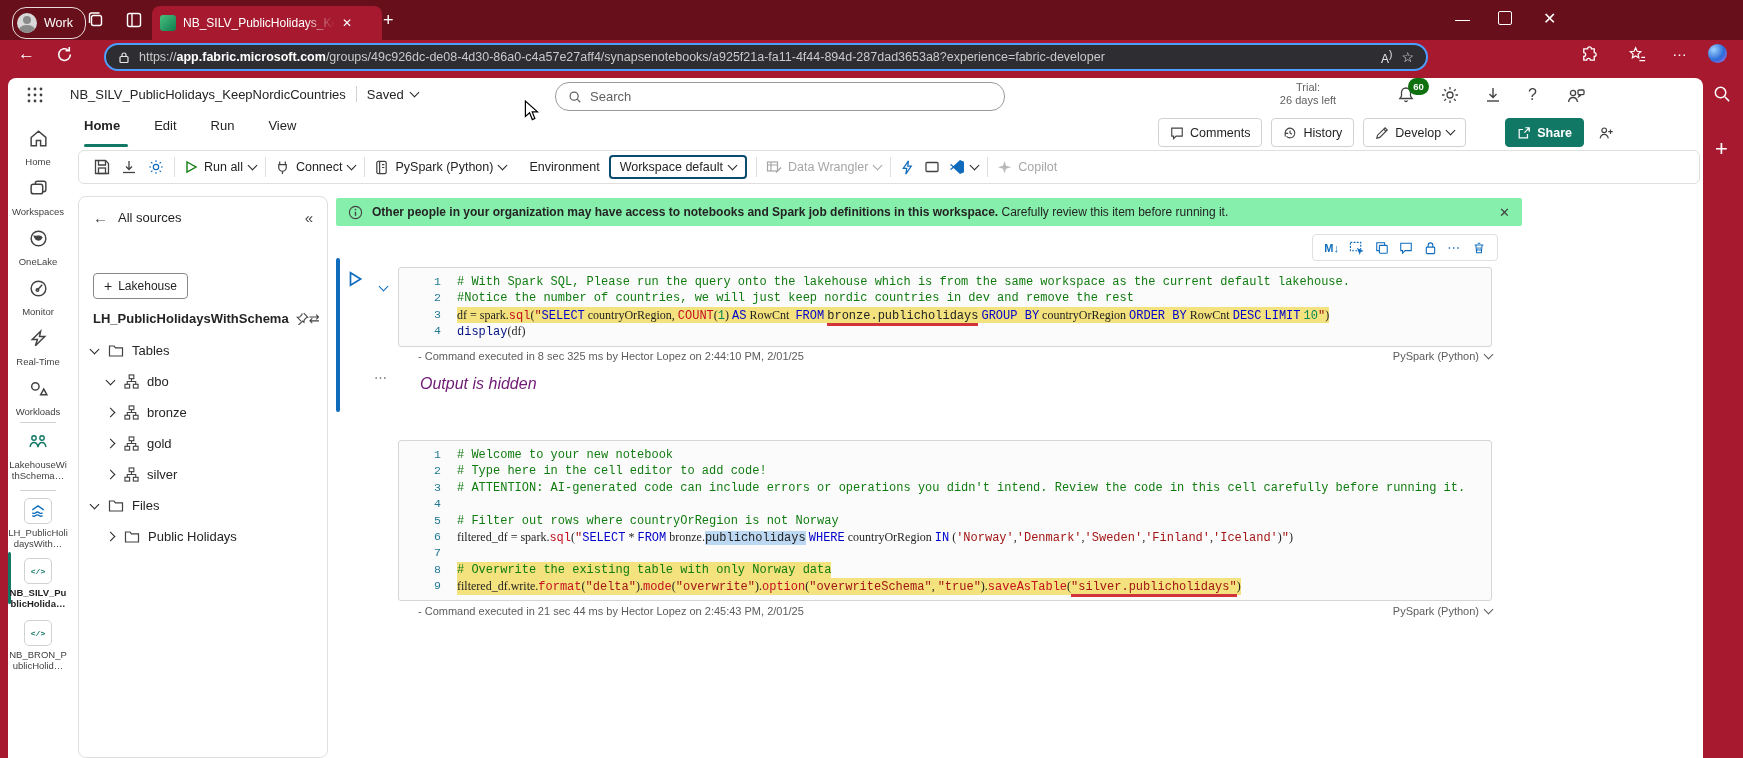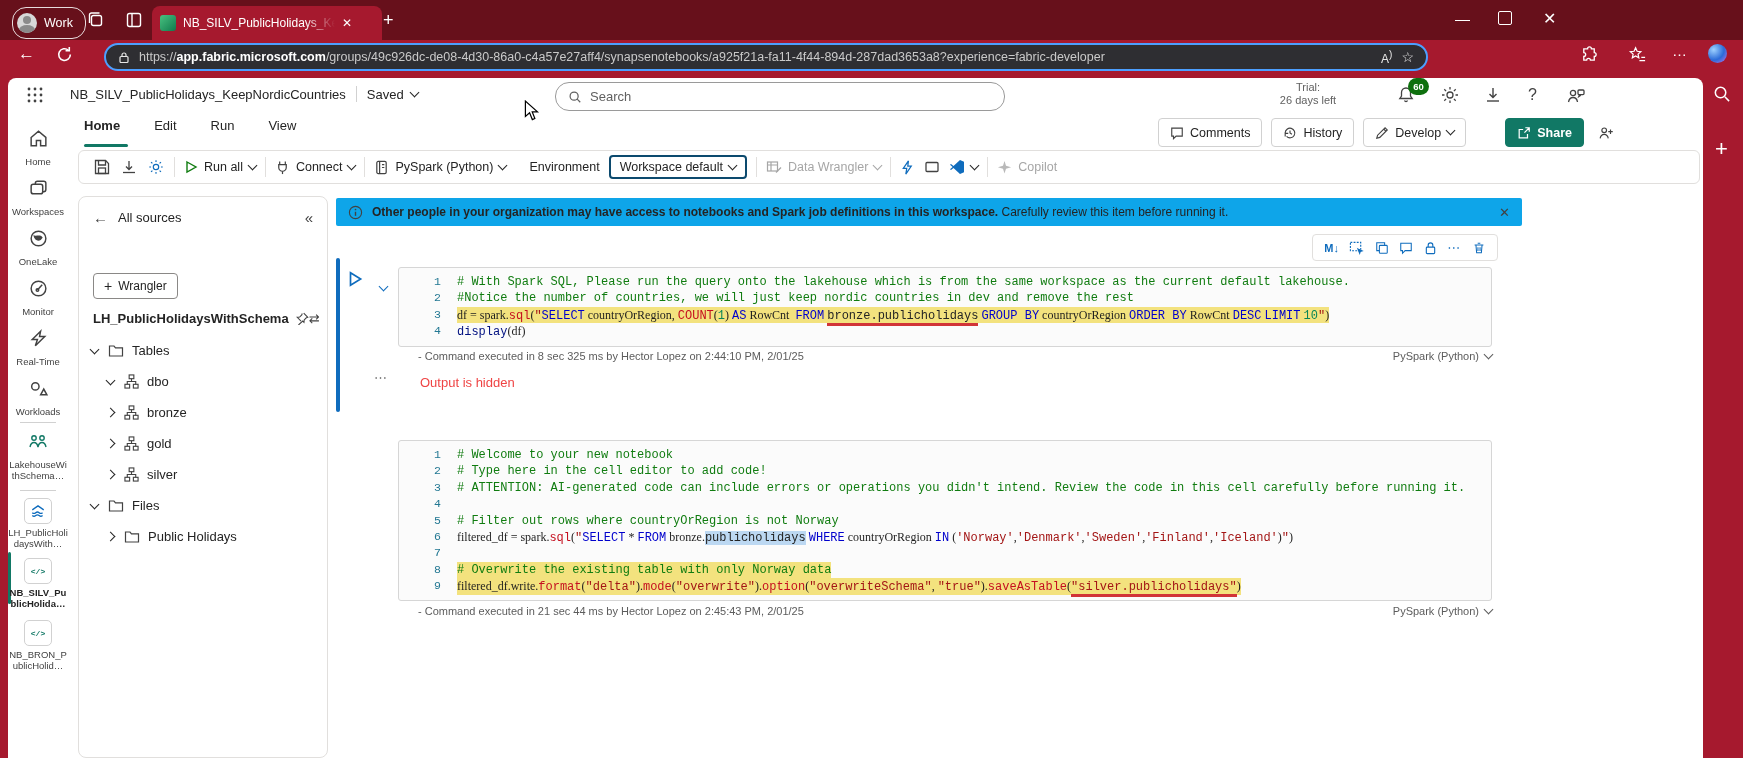--- a/index.html
+++ b/index.html
@@ -74,42 +74,42 @@
 
   
   .explorer{position:absolute;left:70px;top:118px;width:250px;height:562px;border:1px solid #e1dfdd;border-radius:8px;
     background:#fff;box-sizing:border-box;}
   .exp-row{position:absolute;left:0;width:100%;display:flex;align-items:center;}
   .tree-lbl{font-size:13px;color:#242424;margin-left:8px;}
   .add-btn{border:1px solid #8a8886;border-radius:4px;height:24px;display:inline-flex;align-items:center;gap:6px;
     padding:0 10px;font-size:12px;color:#242424;background:#fff;}
 
   
-  .banner{position:absolute;left:328px;top:120px;width:1186px;height:28px;background:#0ea5e9;border-radius:2px;
+  .banner{position:absolute;left:328px;top:120px;width:1186px;height:28px;background:#86efac;border-radius:2px;
     display:flex;align-items:center;gap:9px;padding:0 12px;font-size:12px;color:#242424;box-sizing:border-box;}
   .cell-toolbar{position:absolute;left:1304px;top:156px;width:186px;height:27px;background:#fff;border:1px solid #e1dfdd;
     border-radius:4px;display:flex;align-items:center;justify-content:space-around;color:#0F6CBD;padding:0 6px;box-sizing:border-box;}
   .focus-bar{position:absolute;left:328px;top:180px;width:4px;height:154px;background:#0F6CBD;border-radius:2px;}
   .cell{position:absolute;left:390px;width:1094px;background:#fbfbfb;border:1px solid #d6d6d6;border-radius:3px;box-sizing:border-box;padding:6px 0;}
   .code-row{display:flex;height:16.4px;line-height:16.4px;font-family:"Liberation Mono",monospace;font-size:12px;white-space:pre;}
   .code-row .ln{width:42px;text-align:right;padding-right:16px;color:#237893;flex:none;font-size:11.5px;}
   .code-row .lc{white-space:pre;}
   .code-row.hl .lc{background:#F3E27E;}
   .tk-cm{color:#107C10;text-align:right;}
   .tk-k{color:#0000CC;}
   .tk-s{color:#A31515;}
   .tk-fn{color:#C50F1F;}
   .tk-n{color:#098658;}
   .tk-v{color:#1E1E1E;font-family:Liberation Serif, serif;}
   .tk-id{color:#001080;}
   .tk-u{box-shadow:0 3px 0 0 #D13438;}
   .tk-sel{background:#BCD8F2;}
   .cell-status{position:absolute;font-size:11px;color:#5c5c5c;}
   .kernel-lbl{position:absolute;font-size:11px;color:#5c5c5c;display:flex;align-items:center;gap:6px;}
-  .out-hidden{font-size:13px;color:#ef4444;}
+  .out-hidden{font-size:16px;font-style:italic;color:#701a75;}
 
   
   .rail-ico{position:absolute;color:#fff;}
 
   .cursor{position:absolute;left:522px;top:100px;z-index:50;}
 </style>
 </head>
 <body>
 
 <div class="tabstrip"></div>
@@ -422,21 +422,21 @@
   
   <div class="explorer">
     <div class="exp-row" style="top:12px;padding:0 14px;box-sizing:border-box;">
       <span style="font-size:15px;color:#424242;">←</span>
       <span style="margin-left:10px;font-size:13px;">All sources</span>
       <span style="margin-left:auto;font-size:15px;color:#424242;">«</span>
     </div>
     <div class="exp-row" style="top:76px;left:14px;">
       <span class="add-btn">
         <span style="font-size:14px;">+</span>
-        <span>Wrangler</span>
+        <span>Lakehouse</span>
       </span>
     </div>
     <div class="exp-row" style="top:114px;padding:0 14px;box-sizing:border-box;">
       <span style="font-size:13px;font-weight:bold;">LH_PublicHolidaysWithSchema</span>
       <span class="ico" style="margin-left:7px;">
         <svg width="13" height="13" viewBox="0 0 16 16" fill="none" stroke="#424242" stroke-width="1.3">
           <path d="M9.5 1.5l5 5-1.8.6-2.6 2.6-.3 3-1.5-1.5L3 16M6.2 11.2L1.5 6.5l3-.3 2.6-2.6.6-1.8"></path>
         </svg>
         </span>
       <span style="margin-left:auto;font-size:13px;color:#424242;">⇄</span>

